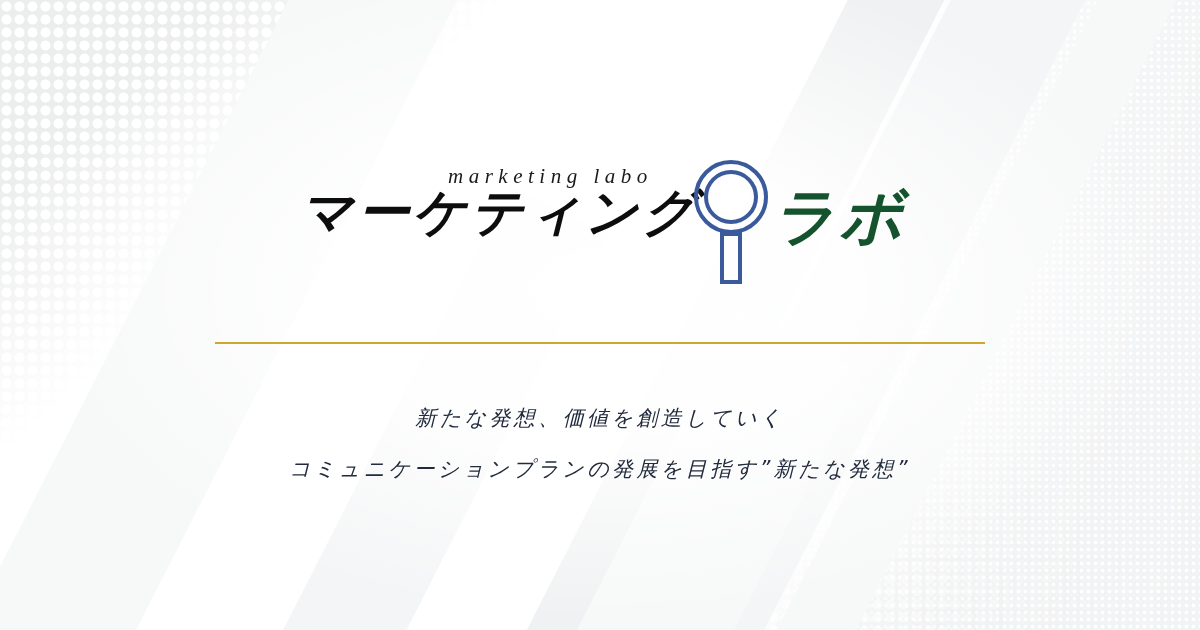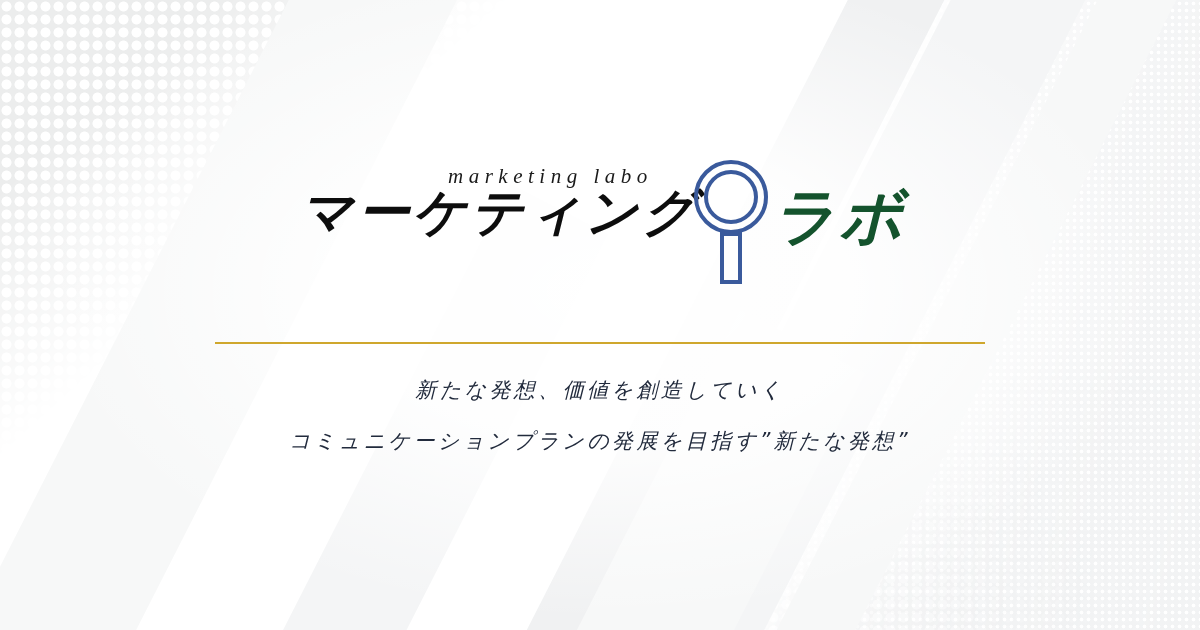--- a/index.html
+++ b/index.html
@@ -145,21 +145,21 @@
   }
 
   .divider {
     margin-top: 52px;
     width: 770px;
     height: 2px;
     background: #cfa72d;
   }
 
   .tagline {
-    margin-top: 36px;
+    margin-top: 64px;
     text-align: center;
   }
   .tagline-line {
     font-family: "DejaVu Sans", "Liberation Sans", sans-serif;
     font-size: 21px;
     line-height: 1;
     letter-spacing: 3.4px;
     color: #222b3d;
     white-space: nowrap;
   }

